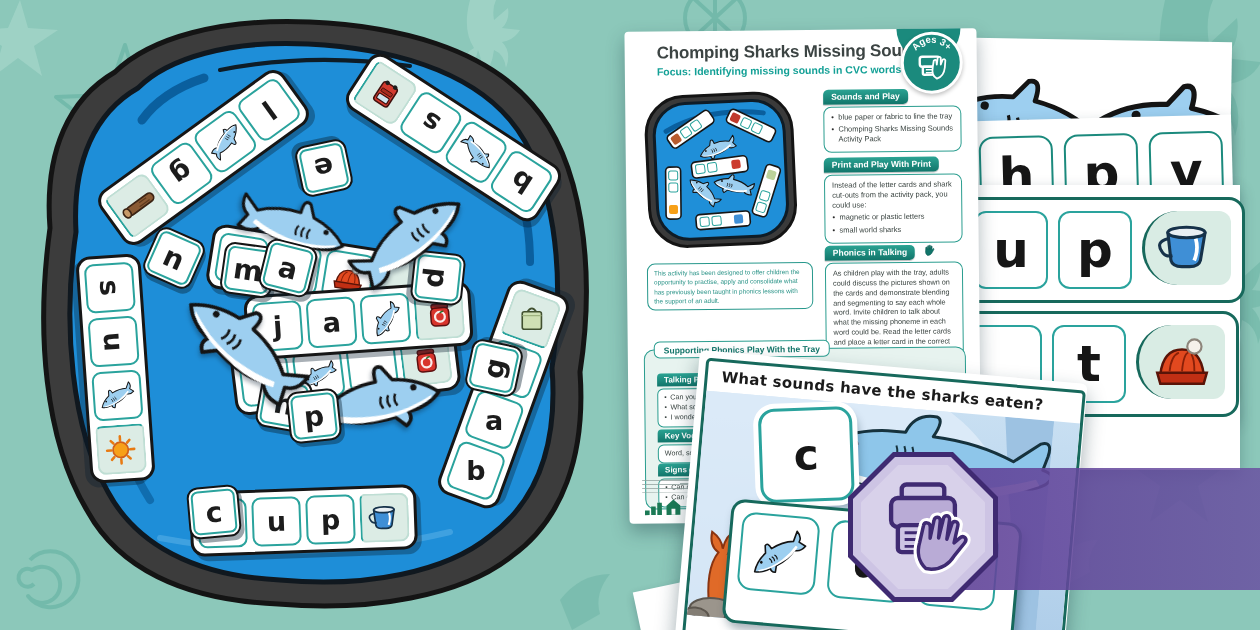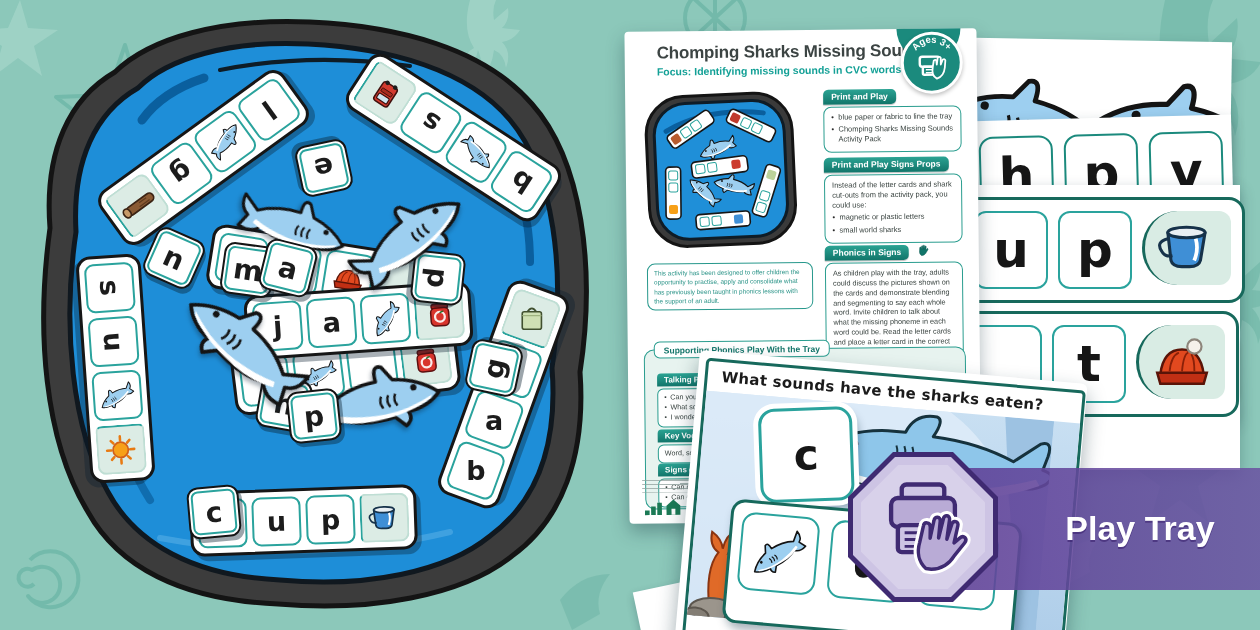--- a/index.html
+++ b/index.html
@@ -506,40 +506,40 @@
         <use href="#sym-shark" x="58" y="48" width="42" height="21" transform="rotate(-20 79 58)"></use>
         <use href="#sym-shark" x="72" y="86" width="44" height="22" transform="rotate(15 94 97)"></use>
         <use href="#sym-shark" x="44" y="92" width="40" height="20" transform="rotate(45 64 102)"></use>
       </g>
     </g>
   </svg>
 
   <div class="notebox">This activity has been designed to offer children the opportunity to practise, apply and consolidate what has previously been taught in phonics lessons with the support of an adult.</div>
 
   <div class="rightcol" style="top:56px">
-    <span class="pill">Print and Play</span>
+    <span class="pill">Sounds and Play</span>
     <div class="sbox">
       <ul>
         <li>blue paper or fabric to line the tray</li>
         <li>Chomping Sharks Missing Sounds Activity Pack</li>
       </ul>
     </div>
   </div>
   <div class="rightcol" style="top:124px">
-    <span class="pill">Print and Play Signs Props</span>
+    <span class="pill">Print and Play With Print</span>
     <div class="sbox">
       <div>Instead of the letter cards and shark cut-outs from the activity pack, you could use:</div>
       <ul style="margin-top:2px">
         <li>magnetic or plastic letters</li>
         <li>small world sharks</li>
       </ul>
     </div>
   </div>
   <div class="rightcol" style="top:212px">
-    <span class="pill">Phonics in Signs</span>
+    <span class="pill">Phonics in Talking</span>
     <svg width="13" height="13" viewBox="0 0 100 100" style="vertical-align:middle;margin-left:4px">
       <path d="M28 90 C16 82 12 68 14 54 L16 30 C16 23 25 23 26 30 L28 46 L30 20 C30 13 39 13 39 20 L40 44 L43 16 C43 9 52 9 52 16 L52 44 L56 22 C57 15 66 16 65 23 L63 48 L70 40 C75 34 82 39 78 46 L66 66 C60 80 48 88 36 90 Z" fill="#11756a" stroke="#0c5a52" stroke-width="4" stroke-linejoin="round"></path>
     </svg>
     <div class="sbox" style="font-size:7.3px">As children play with the tray, adults could discuss the pictures shown on the cards and demonstrate blending and segmenting to say each whole word. Invite children to talk about what the missing phoneme in each word could be. Read the letter cards and place a letter card in the correct place to complete the word.</div>
   </div>
 
   <div id="panel-title">Supporting Phonics Play With the Tray</div>
   <div id="panel">
     <div class="abs" style="left:12px;top:18px;width:148px">
       <span class="minipill">Talking Points</span>
@@ -626,21 +626,20 @@
         <div class="bcell">
             <span>u</span>
           </div>
         <div class="bcell"></div>
       </div>
     </div>
   </div>
 </div>
 
 <div id="banner" class="abs">
-  <div>Play Tray</div>
 </div>
 
 <div id="octagon" class="octo abs" style="background:#3f2a72">
   <div class="octo" style="left:5px;top:5px;width:140px;height:140px;background:#cdc4e4"></div>
   <div class="octo" style="left:13px;top:13px;width:124px;height:124px;background:#d8d1ea"></div>
   <svg class="abs" style="left:17px;top:17px" width="116" height="116" viewBox="0 0 120 120">
     <g stroke="#3f2a72" stroke-width="4.5" stroke-linejoin="round">
       <rect x="38" y="16" width="44" height="16" rx="5" fill="#cdc4e4"></rect>
       <rect x="27" y="30" width="66" height="30" rx="7" fill="#b9abd6"></rect>
       <rect x="34" y="58" width="52" height="28" rx="4" fill="#cdc4e4"></rect>

